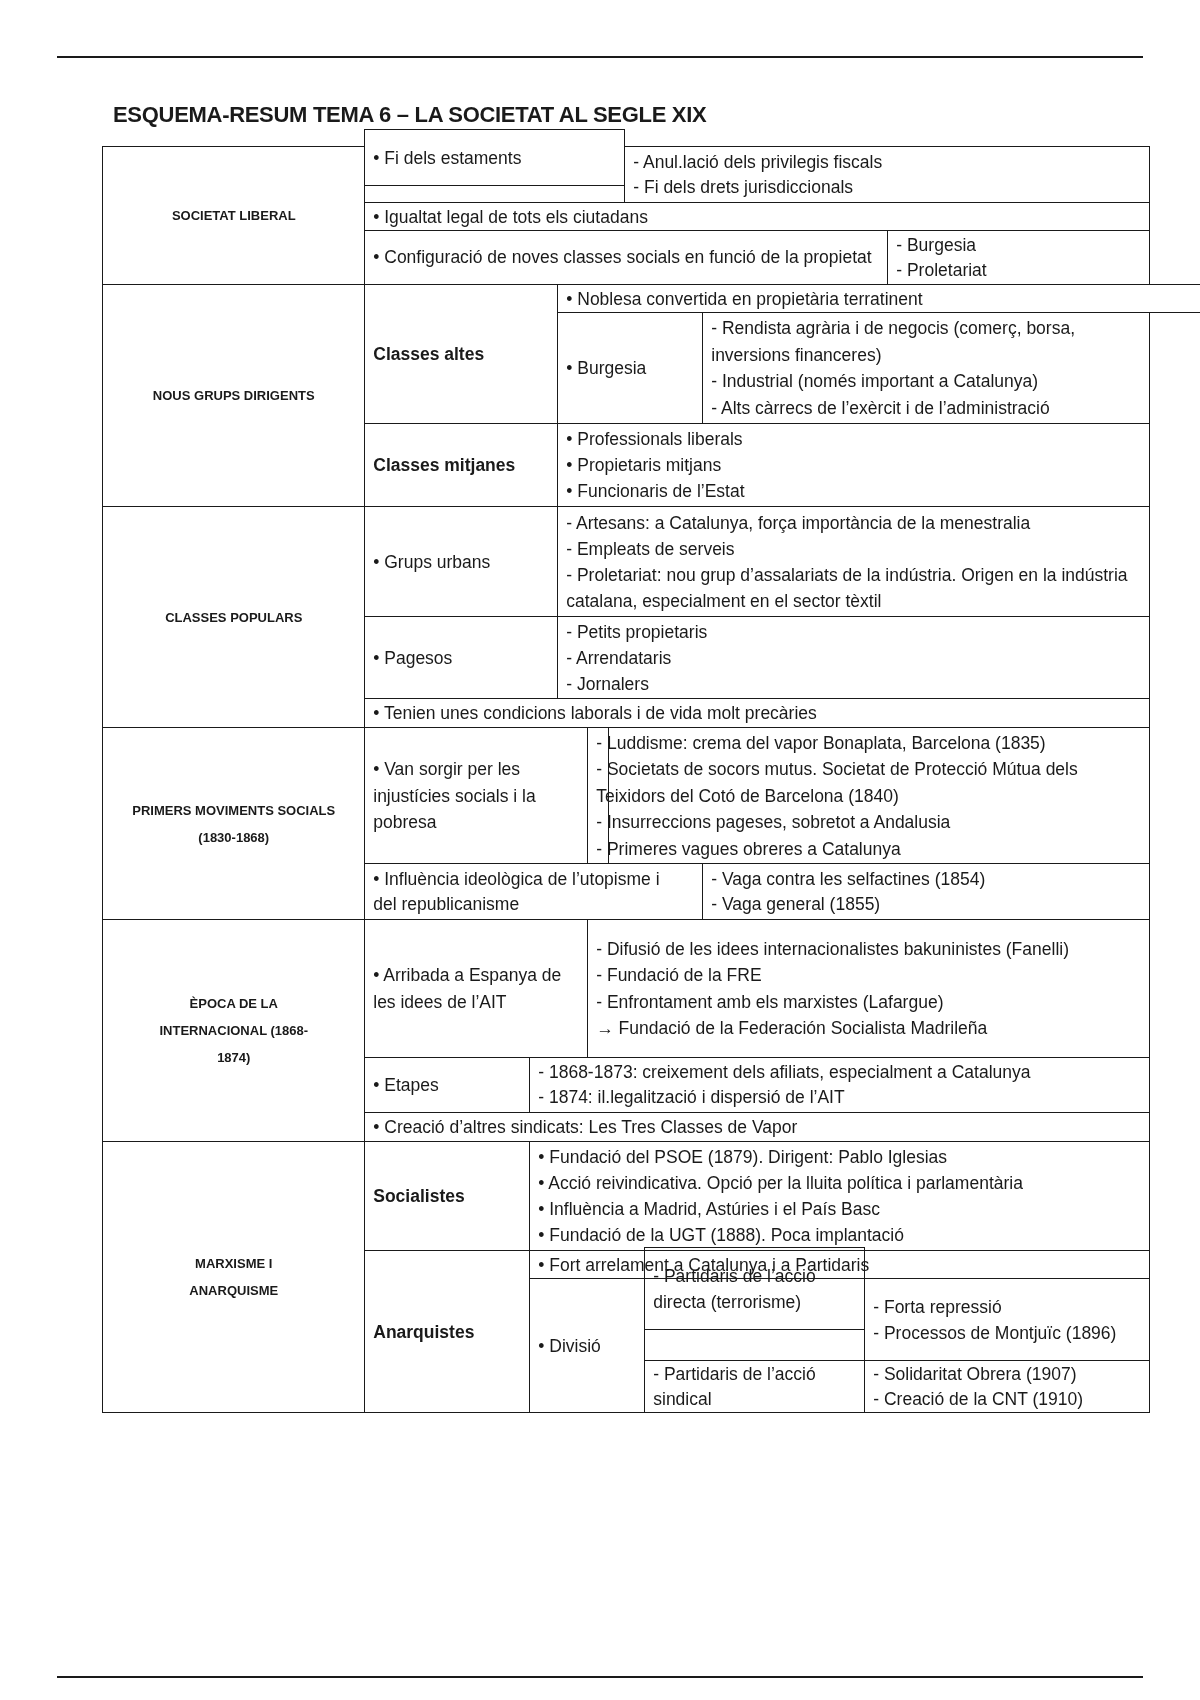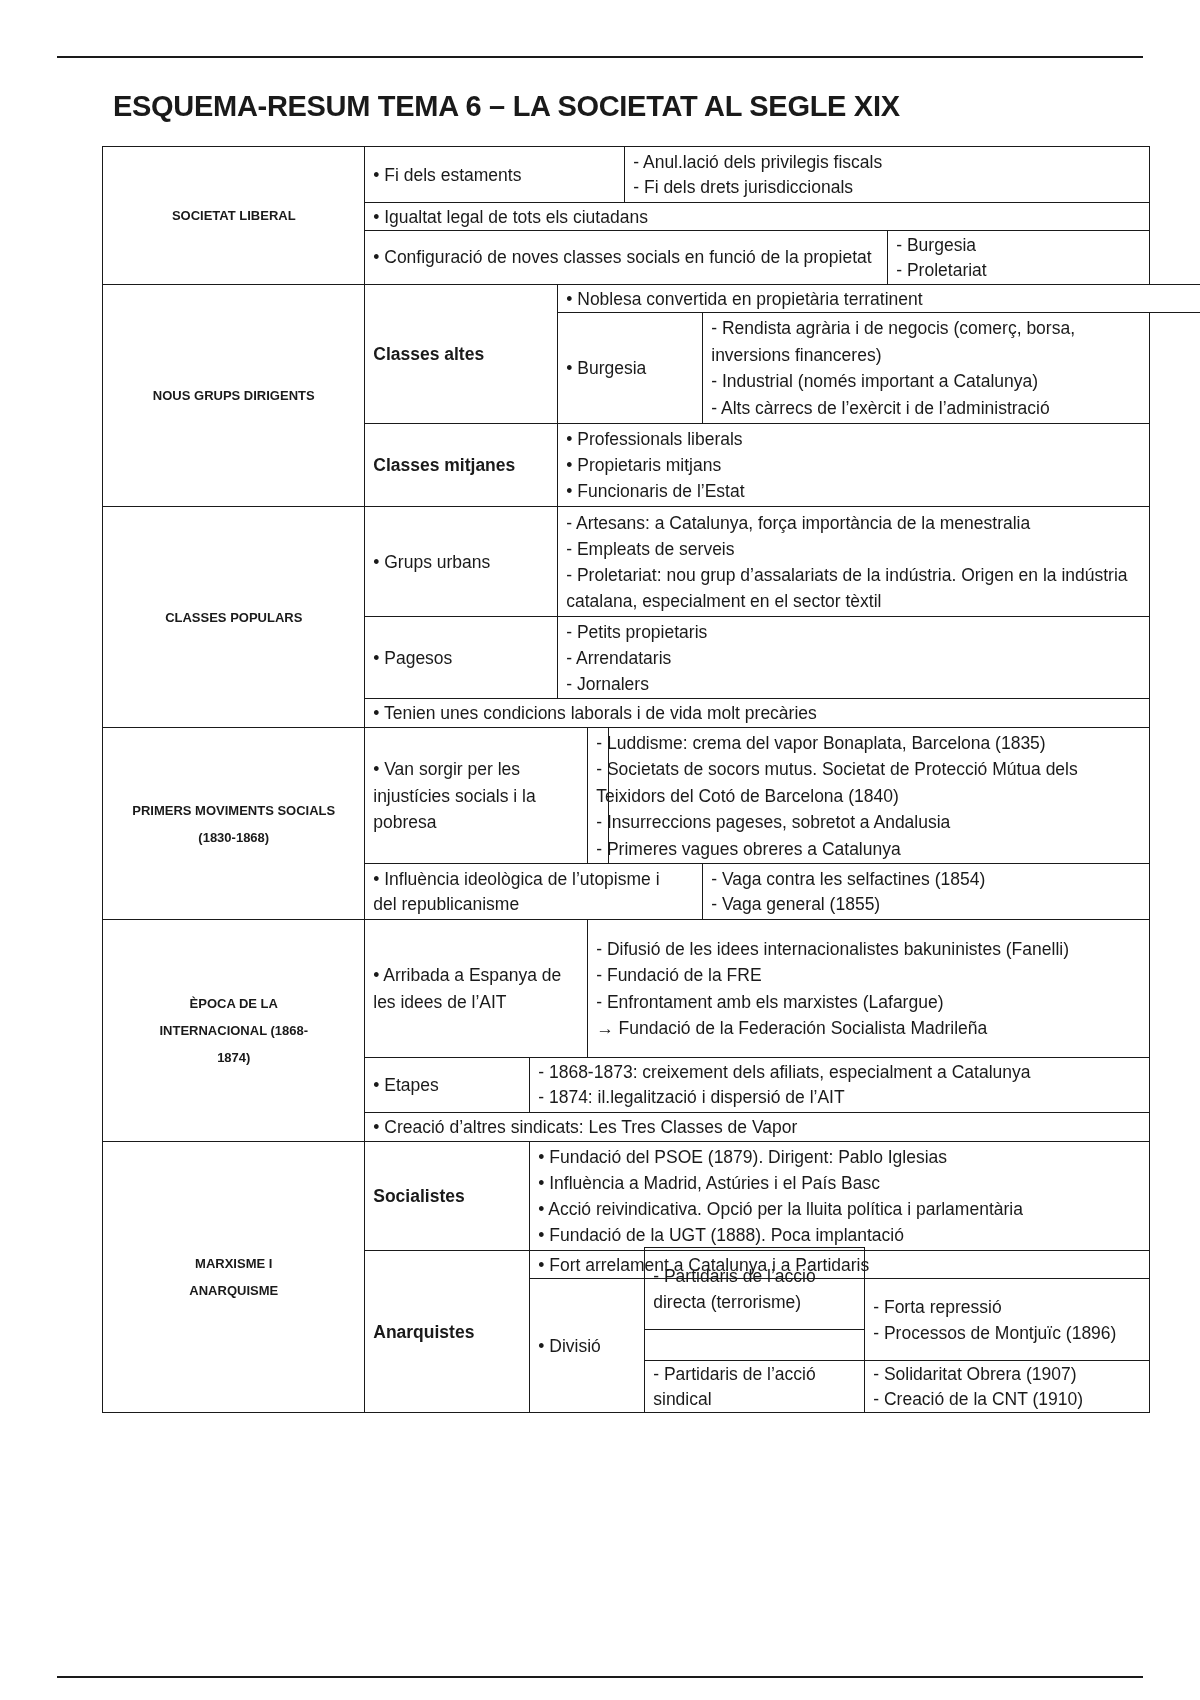--- a/index.html
+++ b/index.html
@@ -1,39 +1,39 @@
 <!DOCTYPE html>
 <html><head>
 <meta charset="utf-8">
 <style>
   html, body { margin:0; padding:0; background:#ffffff; }
   body { width:1200px; height:1700px; position:relative; overflow:hidden;
          font-family:"Liberation Sans", "DejaVu Sans", sans-serif; color:#1a1a1a; }
   .rule { position:absolute; left:57px; width:1086px; height:2px; background:#1a1a1a; }
-  .title { position:absolute; left:113px; top:90px; font-size:29px; font-weight:bold; letter-spacing:-0.3px; }
+  .title { position:absolute; left:113px; top:102px; font-size:22px; font-weight:bold; letter-spacing:-0.3px; }
   .cell { position:absolute; box-sizing:border-box; border:1.5px solid #1a1a1a; margin:-0.75px 0 0 -0.75px;
           font-size:17.5px; line-height:26.5px; padding:2px 8px; display:flex; flex-direction:column; justify-content:center; }
   .cat { font-weight:bold; text-align:center; align-items:center; font-size:13px; line-height:27px; }
   .bold { font-weight:bold; }
   .line { white-space:pre-wrap; }
 </style>
 </head>
 <body>
 
 <div class="rule" style="top:56px;"></div>
 <div class="rule" style="top:1676px;"></div>
 
 <div class="title">ESQUEMA-RESUM TEMA 6 – LA SOCIETAT AL SEGLE XIX</div>
 
 <div>
 
   <div class="cell cat" style="left:103px;top:147px;width:263px;height:139px;">
     <span>SOCIETAT LIBERAL</span>
   </div>
-  <div class="cell" style="left:365px;top:147px;width:261px;height:57px;">
+  <div class="cell" style="left:365px;top:130px;width:261px;height:57px;">
     <span>• Fi dels estaments</span>
   </div>
   <div class="cell" style="left:625px;top:147px;width:526px;height:57px;line-height:25px;">
     <span class="line">- Anul.lació dels privilegis fiscals</span>
     <span class="line">- Fi dels drets jurisdiccionals</span>
   </div>
   <div class="cell" style="left:365px;top:203px;width:786px;height:29px;line-height:24px;">
     <span>• Igualtat legal de tots els ciutadans</span>
   </div>
   <div class="cell" style="left:365px;top:231px;width:524px;height:55px;line-height:25px;">
@@ -137,22 +137,22 @@
   </div>
 
   <div class="cell cat" style="left:103px;top:1142px;width:263px;height:272px;">
     <span style="max-width:160px;">MARXISME I ANARQUISME</span>
   </div>
   <div class="cell bold" style="left:365px;top:1142px;width:166px;height:110px;">
     <span>Socialistes</span>
   </div>
   <div class="cell" style="left:530px;top:1142px;width:621px;height:110px;line-height:26px;">
     <span class="line">• Fundació del PSOE (1879). Dirigent: Pablo Iglesias</span>
+    <span class="line">• Acció reivindicativa. Opció per la lluita política i parlamentària</span>
     <span class="line">• Influència a Madrid, Astúries i el País Basc</span>
-    <span class="line">• Acció reivindicativa. Opció per la lluita política i parlamentària</span>
     <span class="line">• Fundació de la UGT (1888). Poca implantació</span>
   </div>
   <div class="cell bold" style="left:365px;top:1251px;width:166px;height:163px;">
     <span>Anarquistes</span>
   </div>
   <div class="cell" style="left:530px;top:1251px;width:621px;height:29px;line-height:24px;">
     <span>• Fort arrelament a Catalunya i a Partidaris</span>
   </div>
   <div class="cell" style="left:530px;top:1279px;width:116px;height:135px;">
     <span>• Divisió</span>

